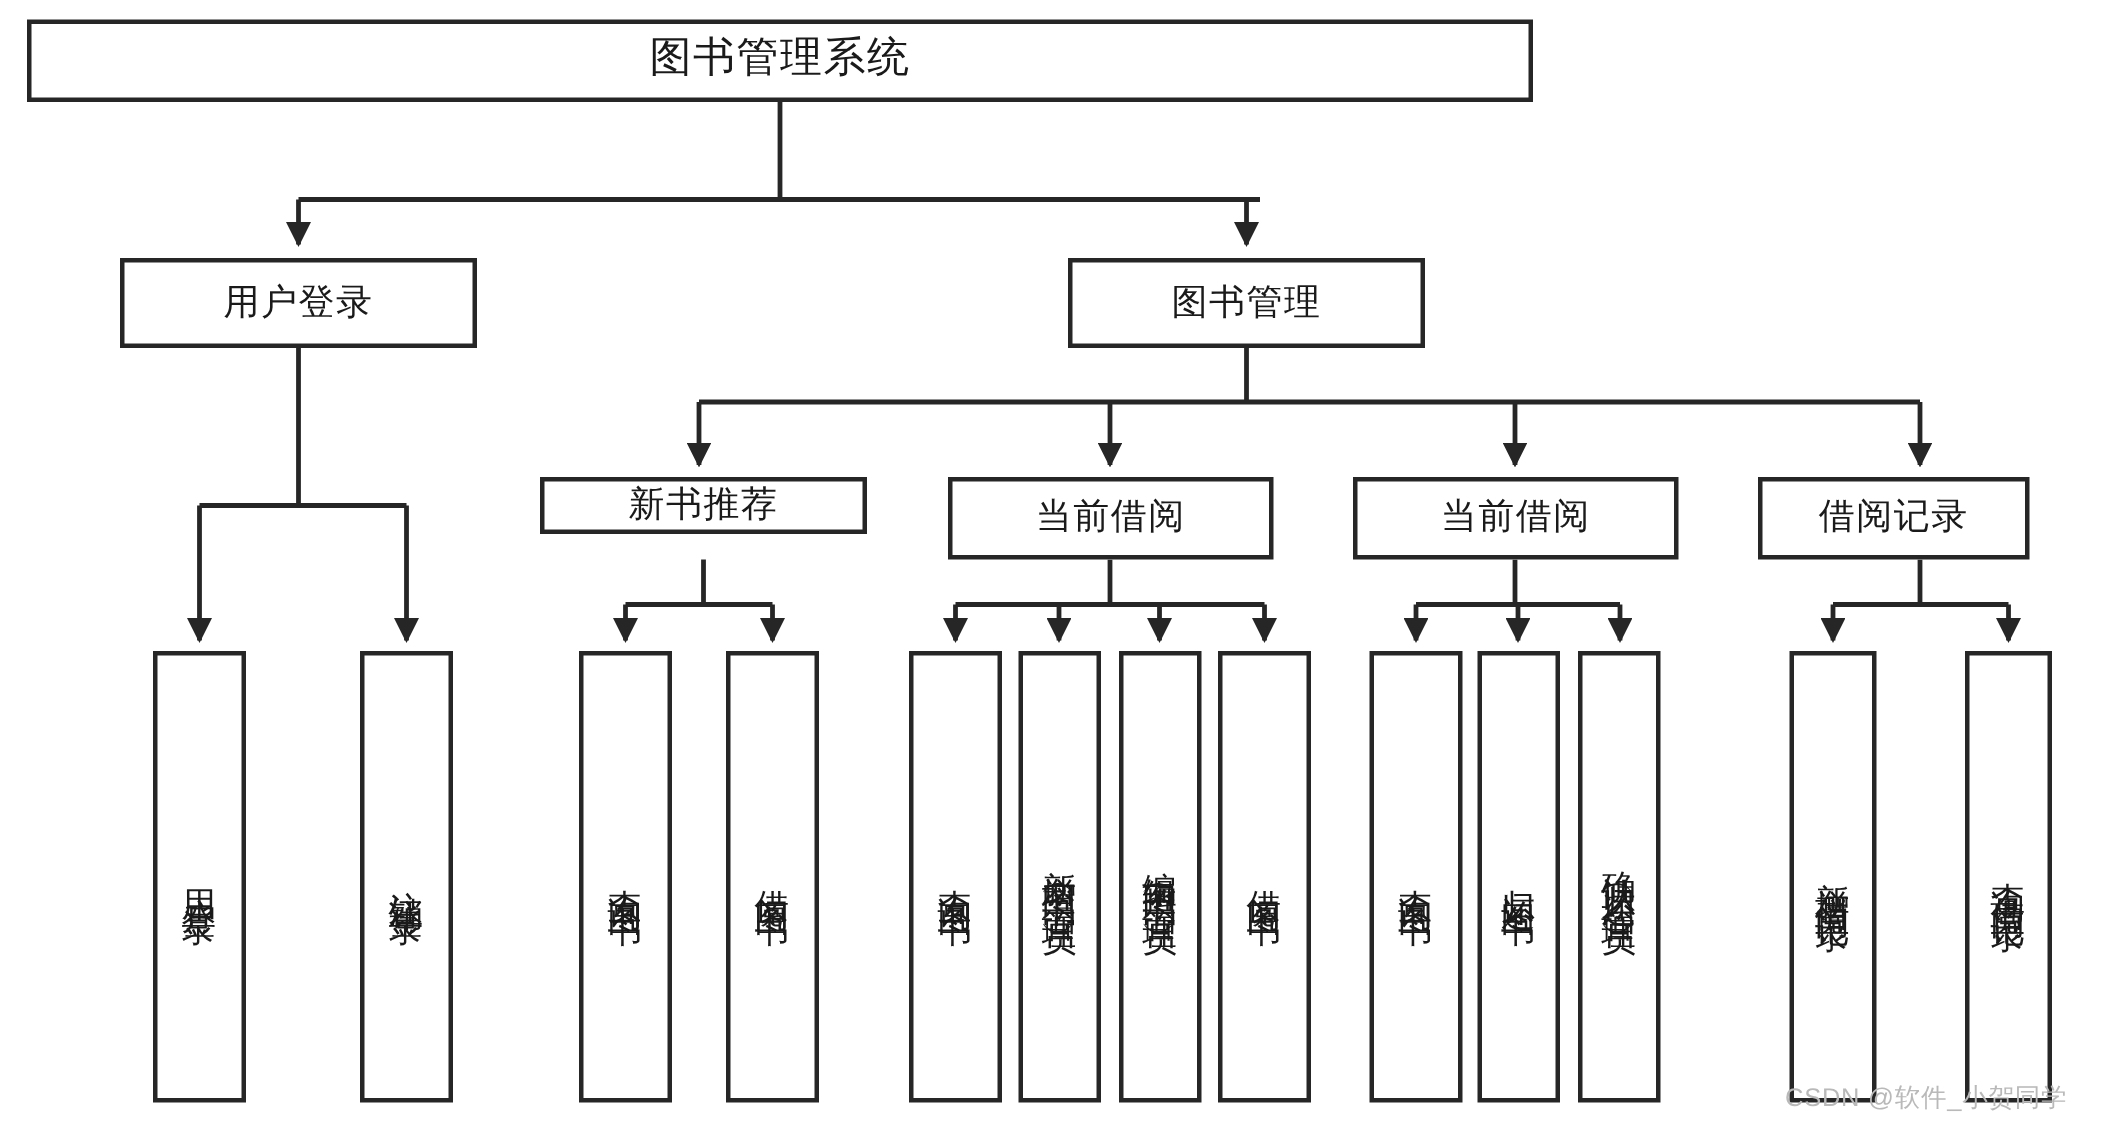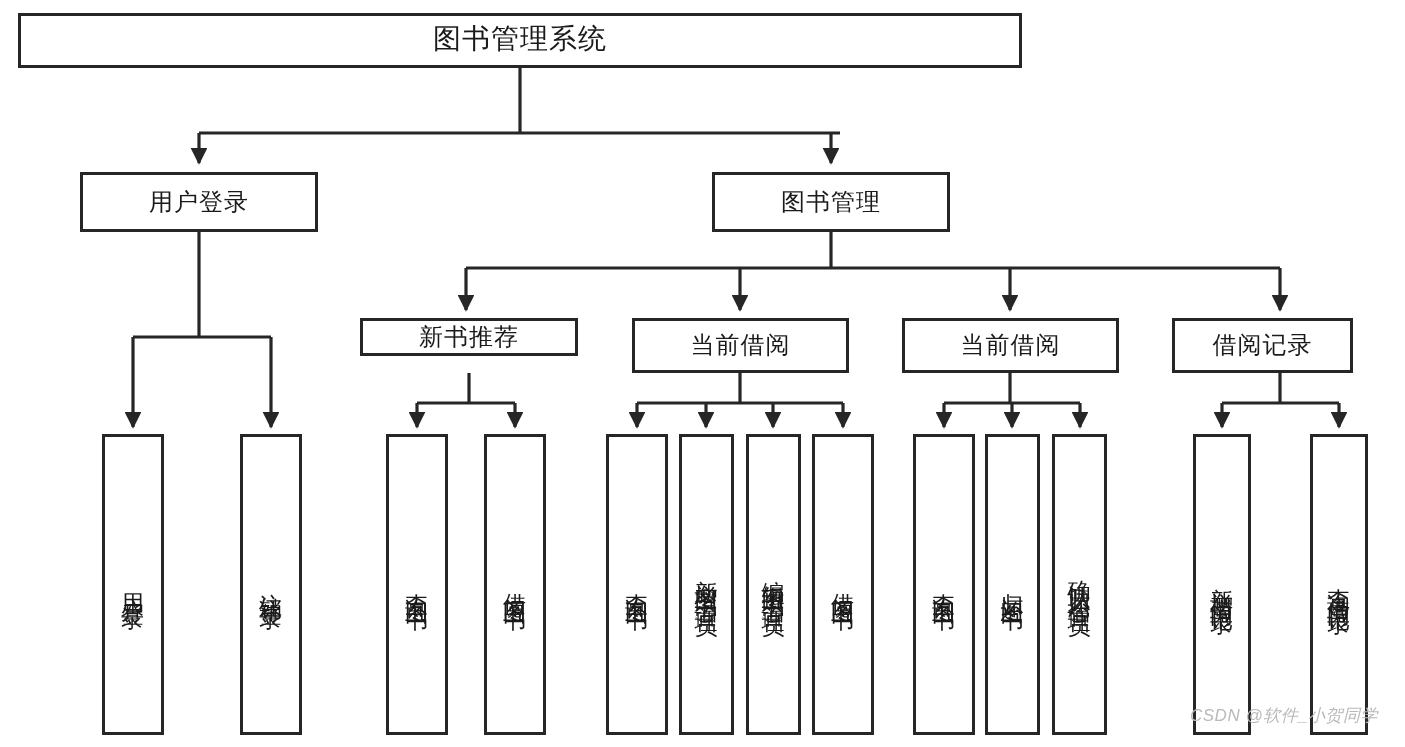--- a/index.html
+++ b/index.html
@@ -199,15 +199,15 @@
   </div>
 
   <div class="leaf" style="left:1193px; top:434px; width:58px; height:301px;">
     <span class="vtext">新增借阅记录</span>
   </div>
 
   <div class="leaf" style="left:1310px; top:434px; width:58px; height:301px;">
     <span class="vtext">查询借阅记录</span>
   </div>
 
-  <div class="watermark" style="left:1190px; top:704px;font-style:italic;">CSDN @软件_小贺同学</div>
+  <div class="watermark" style="left:1190px; top:720px;">CSDN @软件_小贺同学</div>
 
 </div>
 
 </body></html>

